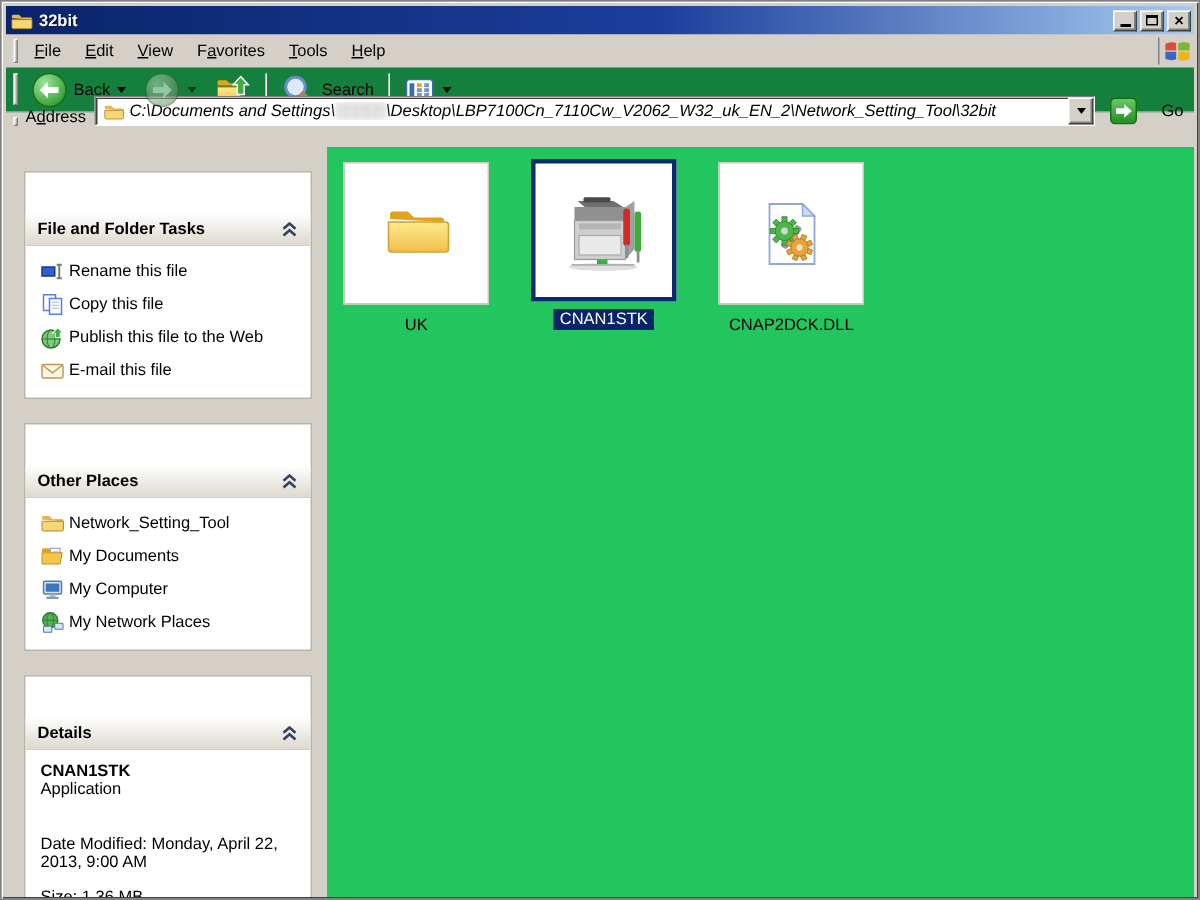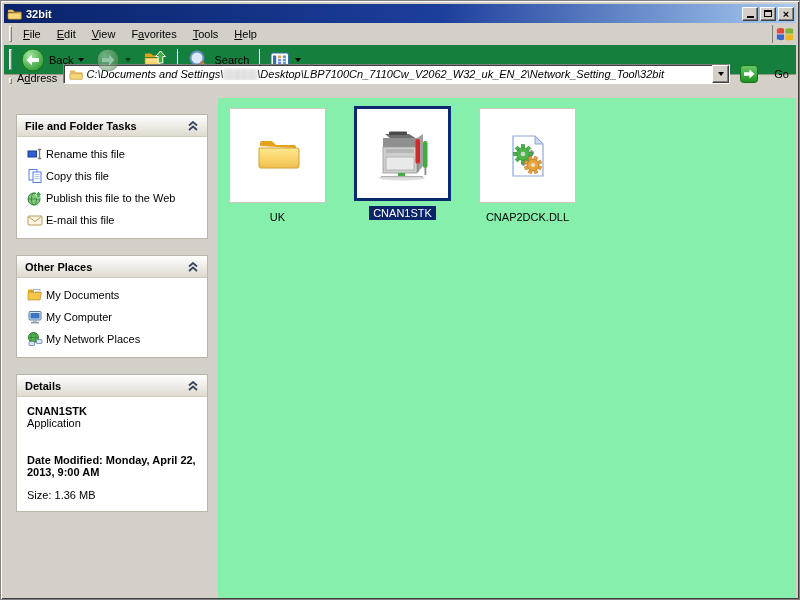--- a/index.html
+++ b/index.html
@@ -54,31 +54,31 @@
     border:1px solid; border-color:#ffffff #404040 #404040 #ffffff; box-shadow: inset -1px -1px 0 #808080; }
   .dn-arrow { width:0; height:0; border-left:3.5px solid transparent; border-right:3.5px solid transparent; border-top:4px solid #000; }
   .go-btn { display:flex; align-items:center; gap:16px; margin-left:6px; padding:1px 4px; cursor:default; }
 
   
   .content { display:flex; height:500px; background:#fff; }
   .sidebar { width:214px; flex:0 0 auto; background:#d4d0c8; padding:16px 8px 0 12px; overflow:hidden; }
   .panel { width:192px; background:#fff; border:1px solid #b9b5a8; margin-bottom:16px; }
   .panel-header { height:22px; display:flex; align-items:center; justify-content:space-between; padding:0 8px;
     background: linear-gradient(180deg,#ffffff 0%, #dedacf 100%); border-bottom:1px solid #d0ccc0;
-    font-weight:bold; cursor:default; }
+    font-weight:bold; cursor:default;margin-top:27px; }
   .panel-body { padding:8px 6px 10px 10px; }
   .task-item { display:flex; align-items:center; gap:3px; margin-bottom:5px; height:17px; cursor:pointer;text-align:right; }
   .task-item:last-child { margin-bottom:0; }
   .icon16 { width:16px; height:16px; flex:0 0 auto; display:flex; }
   .det-name { font-weight:bold; }
   .det-type { margin-bottom:25px; }
-  .det-mod { margin-bottom:11px;font-weight:bold; }
-
-  
-  .main { flex:1; background:#86efac; padding:10px 0 0 10px; display:flex; align-items:flex-start; gap:26px; }
+  .det-mod { margin-bottom:11px; }
+
+  
+  .main { flex:1; background:#22c55e; padding:10px 0 0 10px; display:flex; align-items:flex-start; gap:26px; }
   .file-item { display:flex; flex-direction:column; align-items:center; width:99px; cursor:default; }
   .thumb { width:97px; height:95px; border:1px solid #ccc8ba; display:flex; align-items:center; justify-content:center; background:#fff; }
   .thumb.sel { border:3px solid #0b2a6e; margin:-2px; }
   .file-label { margin-top:7px; padding:1px 4px; max-width:120px; text-align:center; }
   .file-label.sel { background:#0a246a; color:#fff; }
 </style>
 </head>
 <body>
 
 <svg width="0" height="0" style="position:absolute">
@@ -282,20 +282,29 @@
 
       <div class="panel">
         <div class="panel-header">
           <span>Other Places</span>
           <svg viewBox="0 0 12 10" width="12" height="10">
               <path d="M2 4.5 L6 1 L10 4.5" fill="none" stroke="#33425e" stroke-width="1.7"></path>
               <path d="M2 9 L6 5.5 L10 9" fill="none" stroke="#33425e" stroke-width="1.7"></path>
             </svg>
         </div>
         <div class="panel-body">
+          <div class="task-item">
+            <span class="icon16">
+              <svg viewBox="0 0 16 16" width="16" height="16">
+                  <path d="M1 5.5 V4 Q1 3 2 3 H6 L8 5 H14.5 Q15.3 5 15.3 6 V6.5 Z" fill="#e8b64c"></path>
+                  <path d="M1 6.5 H15.3 V12 Q15.3 13 14.3 13 H2 Q1 13 1 12 Z" fill="#f7d675" stroke="#a87d1e" stroke-width="0.6"></path>
+                </svg>
+            </span>
+            <span>Network_Setting_Tool</span>
+          </div>
           <div class="task-item">
             <span class="icon16">
               <svg viewBox="0 0 16 16" width="16" height="16">
                   <path d="M1 5 V3.5 Q1 2.5 2 2.5 H5.5 L7 4 H13 V5 Z" fill="#e3a21a"></path>
                   <rect x="6.5" y="2.5" width="6.5" height="8.5" fill="#fff" stroke="#8899aa" stroke-width="0.7"></rect>
                   <path d="M8 4.5 H12 M8 6 H12 M8 7.5 H12" stroke="#b8c4d0" stroke-width="0.7"></path>
                   <path d="M1 5.5 H14.5 L13 13 H1 Q1 13 1 12 Z" fill="#f6c64a" stroke="#b8860b" stroke-width="0.6"></path>
                 </svg>
             </span>
             <span>My Documents</span>

